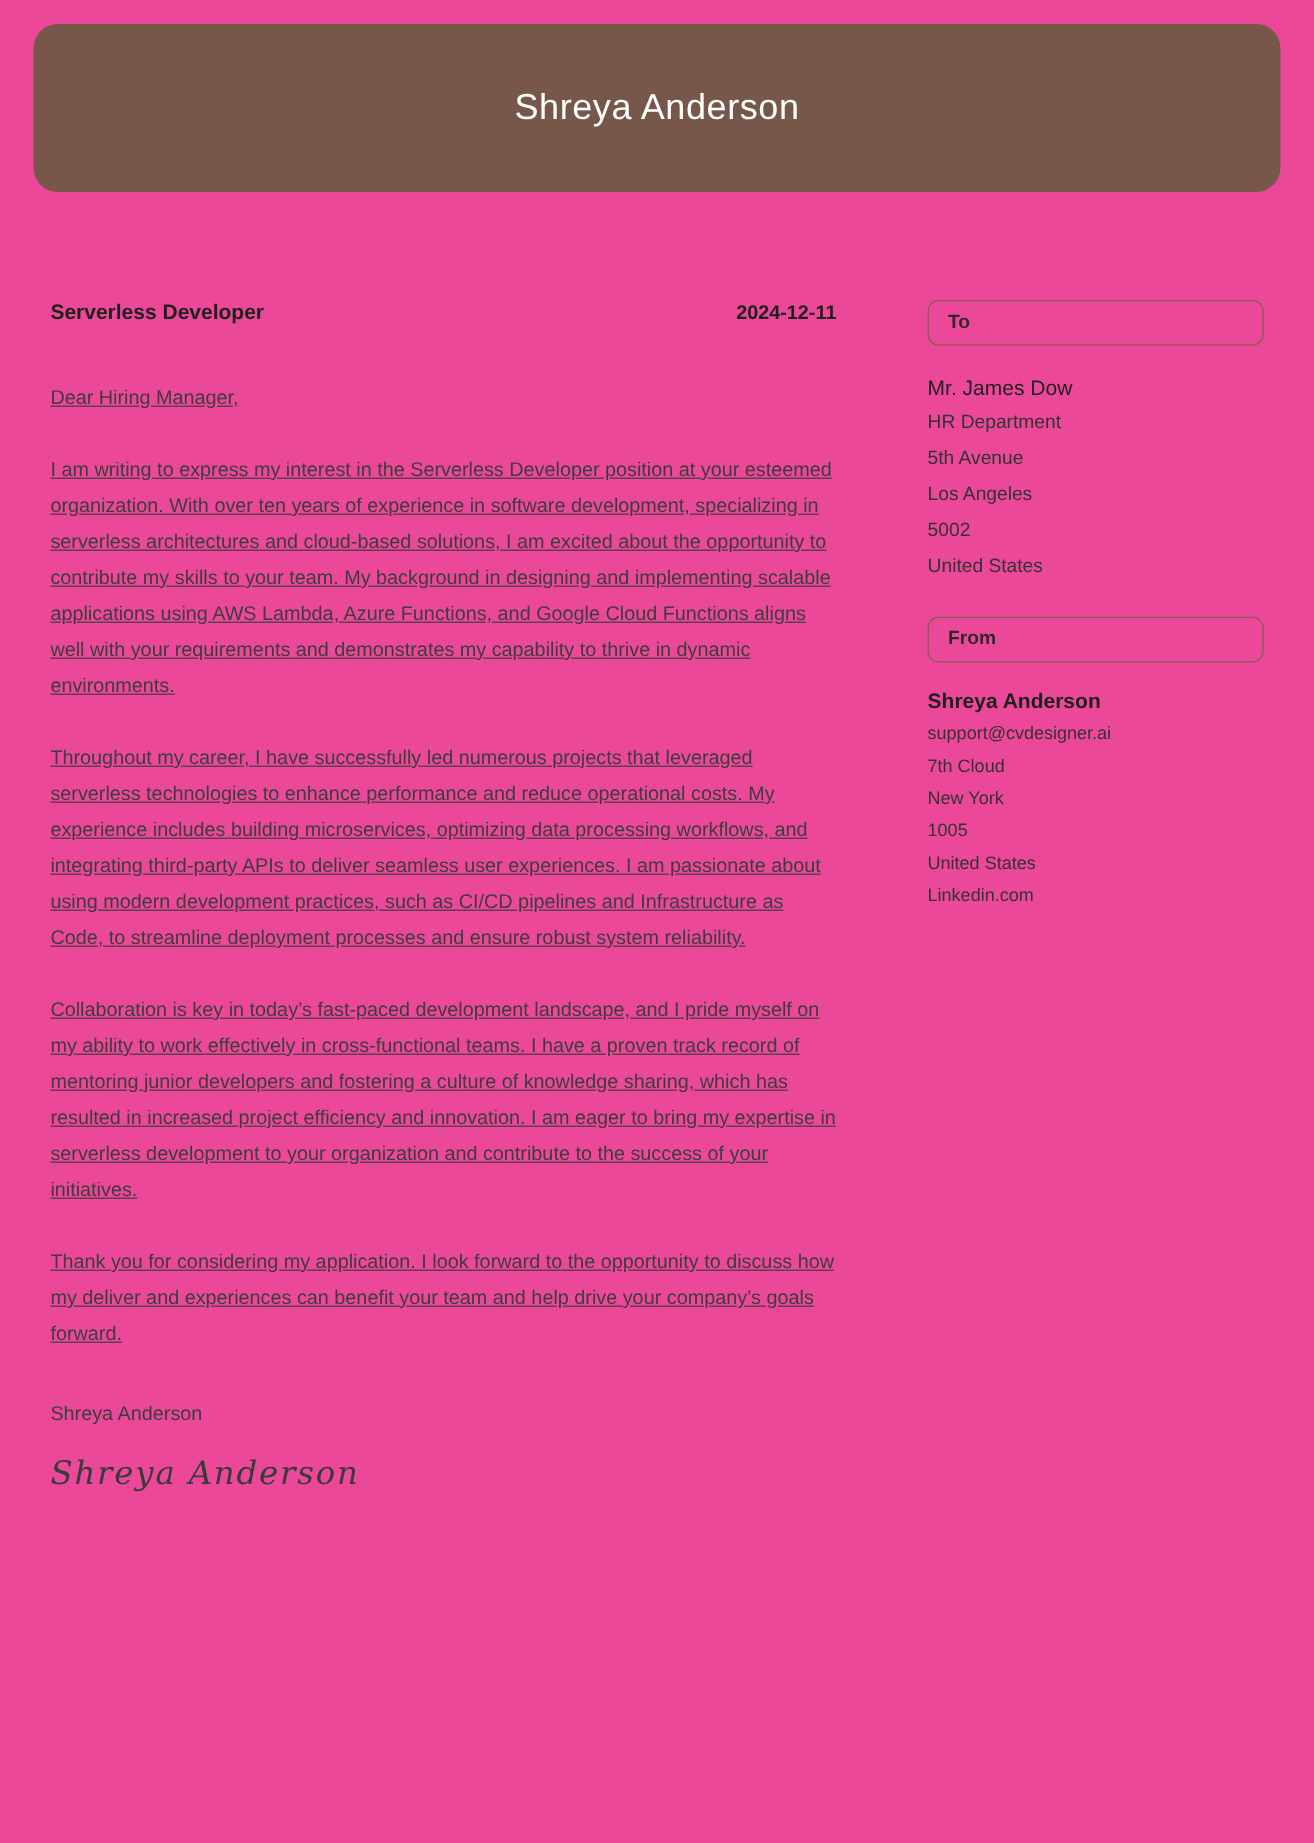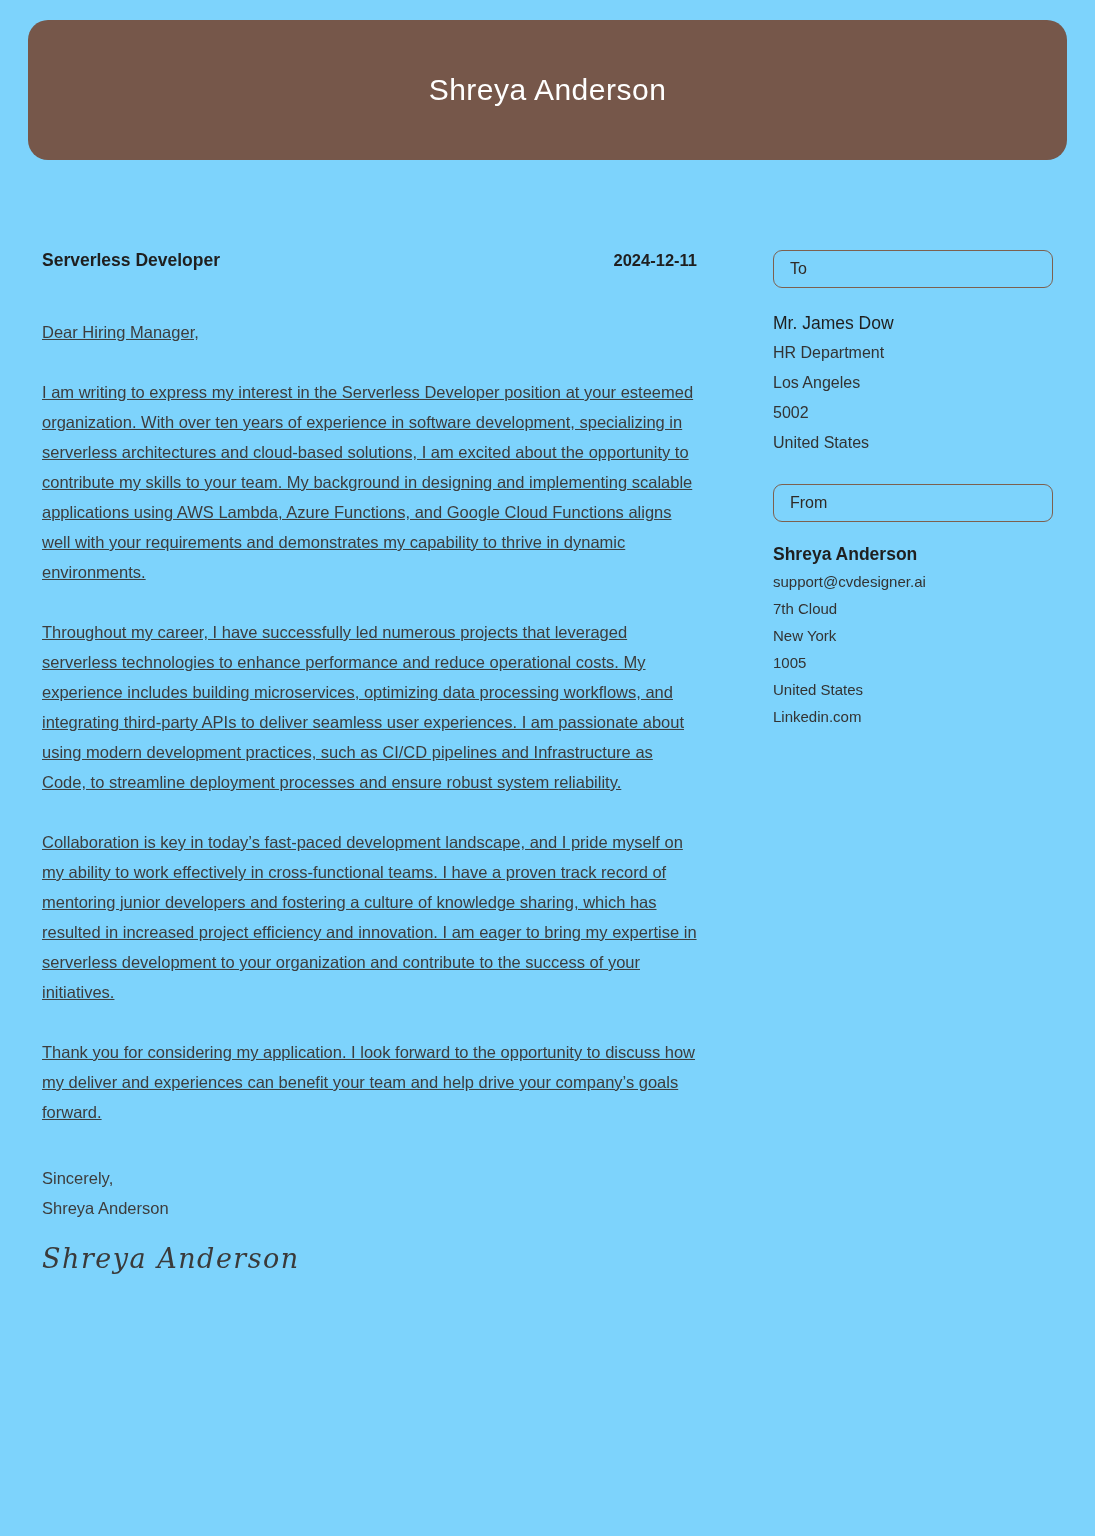--- a/index.html
+++ b/index.html
@@ -5,21 +5,21 @@
   * { margin: 0; padding: 0; box-sizing: border-box; }
   html, body { background: #ffffff; }
   body {
     font-family: "Liberation Sans", sans-serif;
     width: 1095px;
   }
   .page {
     position: relative;
     width: 1095px;
     height: 1536px;
-    background: #7dd3fc;
+    background: #ec4899;
     overflow: hidden;
   }
   .banner {
     margin: 20px 28px 0 28px;
     height: 140px;
     background: #76574A;
     border-radius: 20px;
     display: flex;
     align-items: center;
     justify-content: center;
@@ -77,21 +77,21 @@
   .field-box {
     border: 1.5px solid #7d604f;
     border-radius: 9px;
     height: 38px;
     display: flex;
     align-items: center;
     padding: 0 16px;
   }
   .field-box span {
     font-size: 16px;
-    font-weight: 400;
+    font-weight: 700;
     color: #2f2a26;
   }
   .contact-name {
     margin-top: 20px;
     font-size: 17.5px;
     font-weight: 400;
     color: #1f1f1f;
     line-height: 30px;
   }
   .to-line { font-size: 16px; line-height: 30px; color: #333333; }
@@ -123,34 +123,34 @@
       </div>
 
       <div class="salutation">Dear Hiring Manager,</div>
 
       <p>I am writing to express my interest in the Serverless Developer position at your esteemed organization. With over ten years of experience in software development, specializing in serverless architectures and cloud-based solutions, I am excited about the opportunity to contribute my skills to your team. My background in designing and implementing scalable applications using AWS Lambda, Azure Functions, and Google Cloud Functions aligns well with your requirements and demonstrates my capability to thrive in dynamic environments.</p>
       <p>Throughout my career, I have successfully led numerous projects that leveraged serverless technologies to enhance performance and reduce operational costs. My experience includes building microservices, optimizing data processing workflows, and integrating third-party APIs to deliver seamless user experiences. I am passionate about using modern development practices, such as CI/CD pipelines and Infrastructure as Code, to streamline deployment processes and ensure robust system reliability.</p>
       <p>Collaboration is key in today’s fast-paced development landscape, and I pride myself on my ability to work effectively in cross-functional teams. I have a proven track record of mentoring junior developers and fostering a culture of knowledge sharing, which has resulted in increased project efficiency and innovation. I am eager to bring my expertise in serverless development to your organization and contribute to the success of your initiatives.</p>
       <p>Thank you for considering my application. I look forward to the opportunity to discuss how my deliver and experiences can benefit your team and help drive your company’s goals forward.</p>
 
       <div class="closing-block">
-        <div>Sincerely,</div>
         <div>Shreya Anderson</div>
       </div>
 
       <div class="signature">Shreya Anderson</div>
     </main>
 
     <aside class="sidebar">
 
       <div class="field-box">
         <span>To</span>
       </div>
       <div class="contact-name">Mr. James Dow</div>
       <div class="to-line">HR Department</div>
+      <div class="to-line">5th Avenue</div>
       <div class="to-line">Los Angeles</div>
       <div class="to-line">5002</div>
       <div class="to-line">United States</div>
 
       <div class="field-box from-gap">
         <span>From</span>
       </div>
       <div class="from-name">Shreya Anderson</div>
       <div class="from-line">support@cvdesigner.ai</div>
       <div class="from-line">7th Cloud</div>

